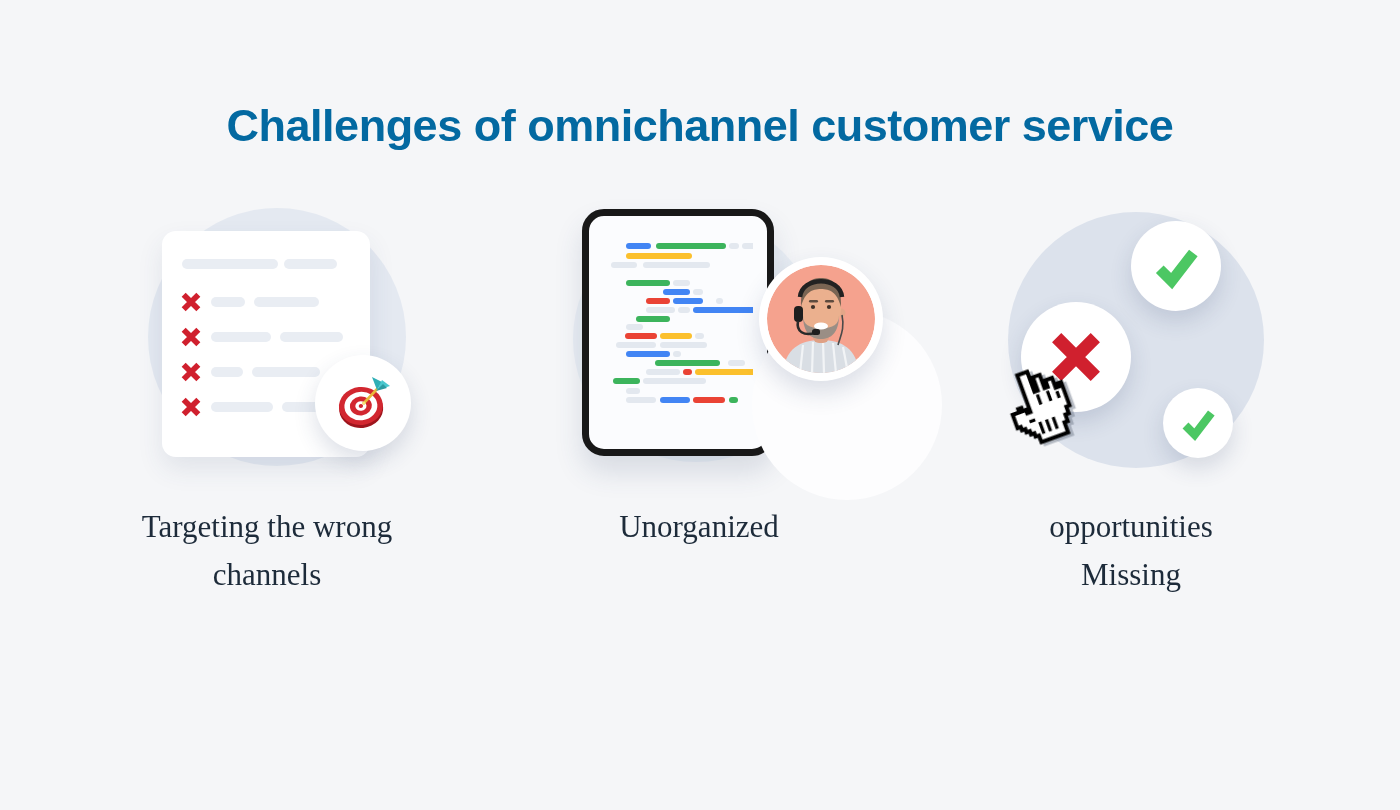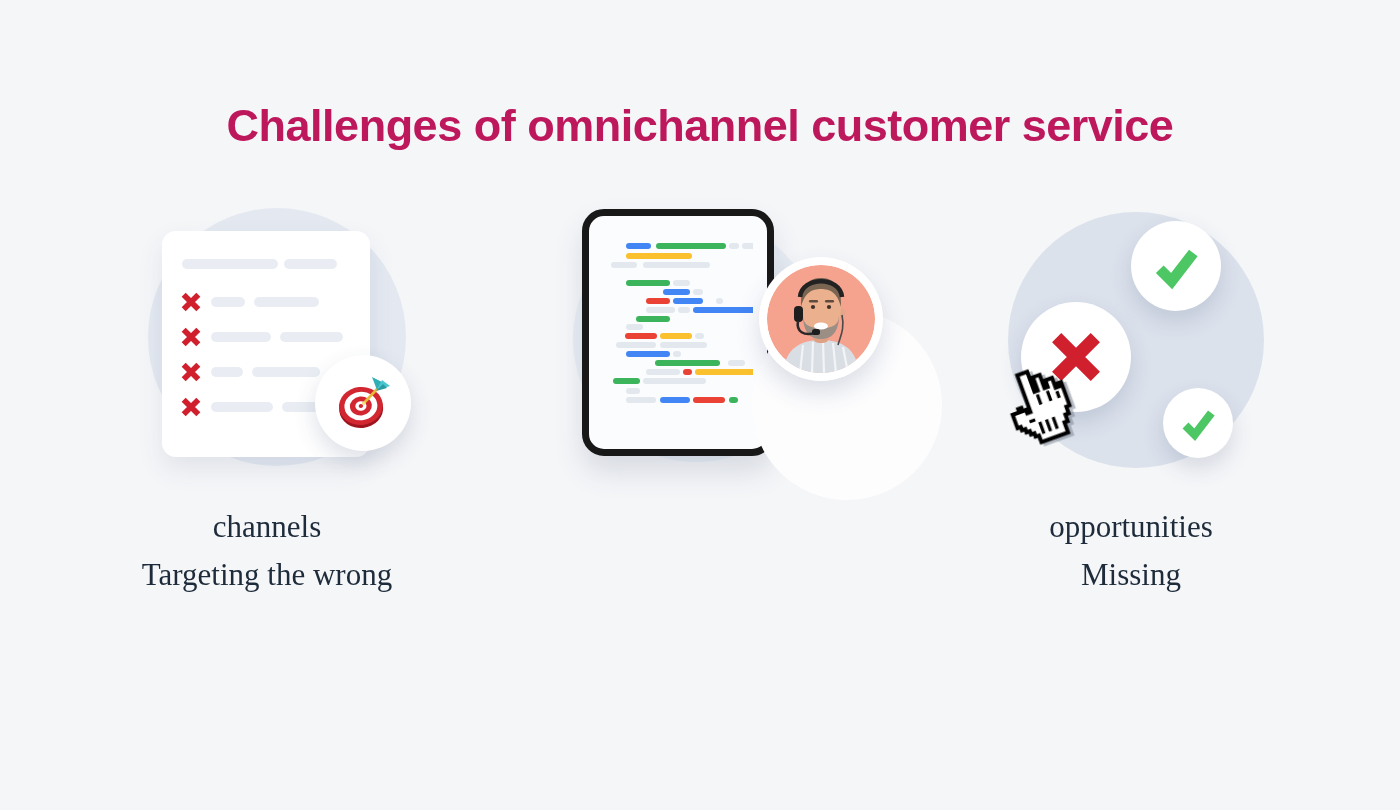--- a/index.html
+++ b/index.html
@@ -1,19 +1,19 @@
 <!DOCTYPE html>
 <html><head>
 <meta charset="utf-8">
 <style>
   html,body{margin:0;padding:0;background:#F5F6F8;}
   #canvas{position:relative;width:1400px;height:810px;background:#F5F6F8;overflow:hidden;
           font-family:"Liberation Sans",sans-serif;}
   .title{position:absolute;top:70px;left:0;width:100%;text-align:center;
-         font-size:45px;font-weight:800;letter-spacing:-0.5px;color:#be185d;}
+         font-size:45px;font-weight:800;letter-spacing:-0.5px;color:#0369a1;}
   
   .circle{position:absolute;border-radius:50%;}
   .bgc-left{left:148px;top:208px;width:258px;height:258px;background:#E4E9F1;}
   .bgc-mid{left:573px;top:216px;width:246px;height:246px;background:#E9EEF4;}
   .bgc-right{left:1008px;top:212px;width:256px;height:256px;background:#DCE2EC;}
   .white-blob{left:752px;top:310px;width:190px;height:190px;background:#FDFDFE;}
   
   .doc{position:absolute;left:162px;top:231px;width:208px;height:226px;background:#FFFFFF;
        border-radius:14px;box-shadow:0 12px 26px rgba(45,65,105,0.10);}
   .pill{display:inline-block;height:10px;border-radius:5px;background:#E9EDF3;}
@@ -105,22 +105,22 @@
         <ellipse cx="30" cy="35" rx="2.2" ry="2" fill="#D22730"></ellipse>
       </g>
       <line x1="32" y1="33" x2="47" y2="17" stroke="#E8B93B" stroke-width="2.6"></line>
       <circle cx="33" cy="32" r="1.6" fill="#F6E27A"></circle>
       <path d="M46,19 L41,6 L51,11 Z" fill="#2FAFB6"></path>
       <path d="M46,19 L59,15 L51,9 Z" fill="#49C7CE"></path>
       <path d="M45,20 L52,13 L56,17 Z" fill="#2A9BA2"></path>
     </svg>
   </div>
   <div class="label label-left">
+    <div>Targeting the wrong</div>
     <div>channels</div>
-    <div>Targeting the wrong</div>
   </div>
 
   <div class="circle bgc-mid"></div>
   <div class="tablet">
     <div class="code-area" id="code-area">
         <span class="cpill c-b" style="left: 37px; top: 27px; width: 25px;"></span>
         <span class="cpill c-g" style="left: 67px; top: 27px; width: 70px;"></span>
         <span class="cpill c-x" style="left: 140px; top: 27px; width: 10px;"></span>
         <span class="cpill c-x" style="left: 153px; top: 27px; width: 26px;"></span>
         <span class="cpill c-y" style="left: 37px; top: 37px; width: 66px;"></span>
@@ -185,20 +185,21 @@
         <rect x="58" y="35" width="9" height="2.4" rx="1.2" fill="#5E4B3E"></rect>
         <path d="M33,32 C35,11 73,11 75,32" stroke="#222222" stroke-width="4.5" fill="none"></path>
         <rect x="27" y="41" width="9" height="16" rx="4" fill="#1E1E1E"></rect>
         <path d="M31,56 C29,67 37,71 48,68" stroke="#2A2A2A" stroke-width="2.6" fill="none"></path>
         <rect x="45" y="64" width="8" height="6" rx="2.5" fill="#1E1E1E"></rect>
         <path d="M75,50 C78,64 73,72 71,80" stroke="#4A4A4A" stroke-width="1.6" fill="none"></path>
       </svg>
     </div>
   </div>
   <div class="label label-mid">
+    <div>Unorganized</div>
   </div>
 
   <div class="circle bgc-right"></div>
   <div class="badge check-badge-top">
     <svg width="52" height="52" viewBox="0 0 24 24">
       <path d="M4.5 13.5 L10 19 L20 6" fill="none" stroke="#4CC763" stroke-width="5"></path>
     </svg>
   </div>
   <div class="badge x-badge">
     <svg width="58" height="58" viewBox="0 0 24 24">

